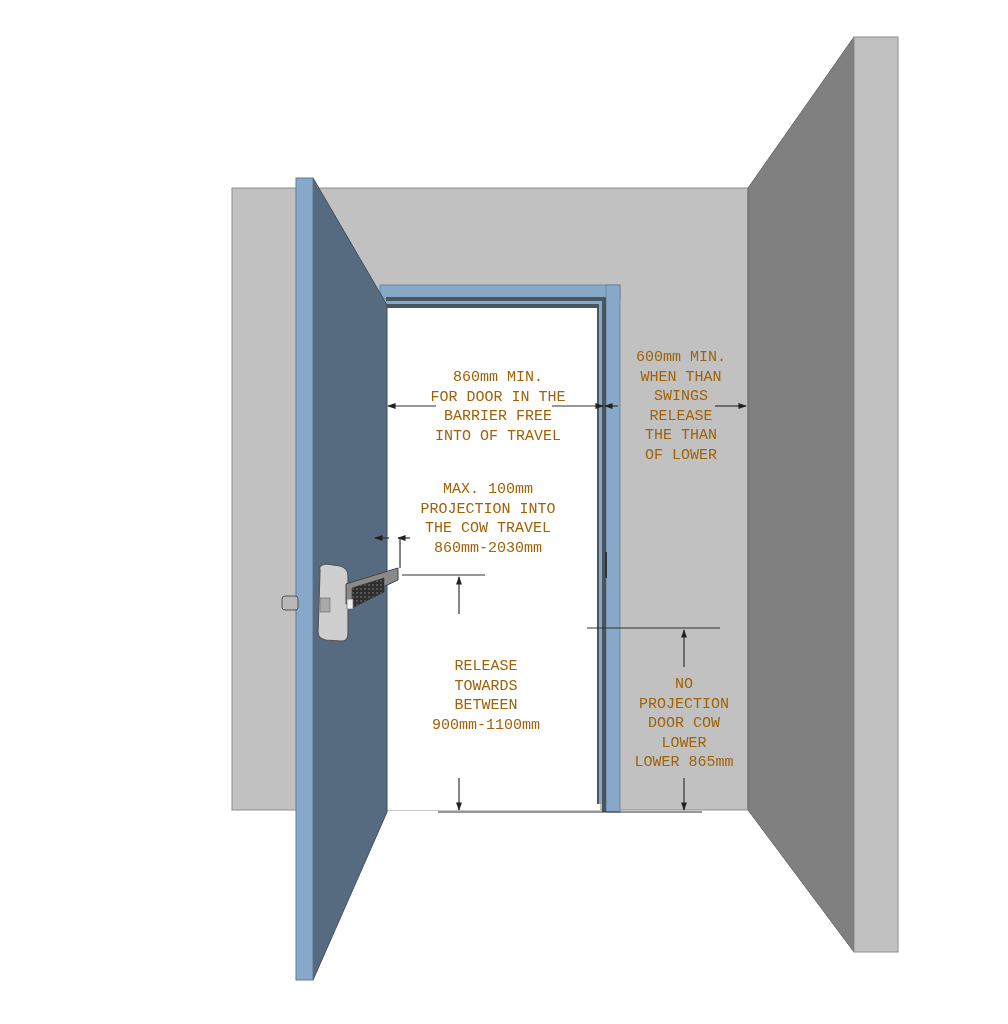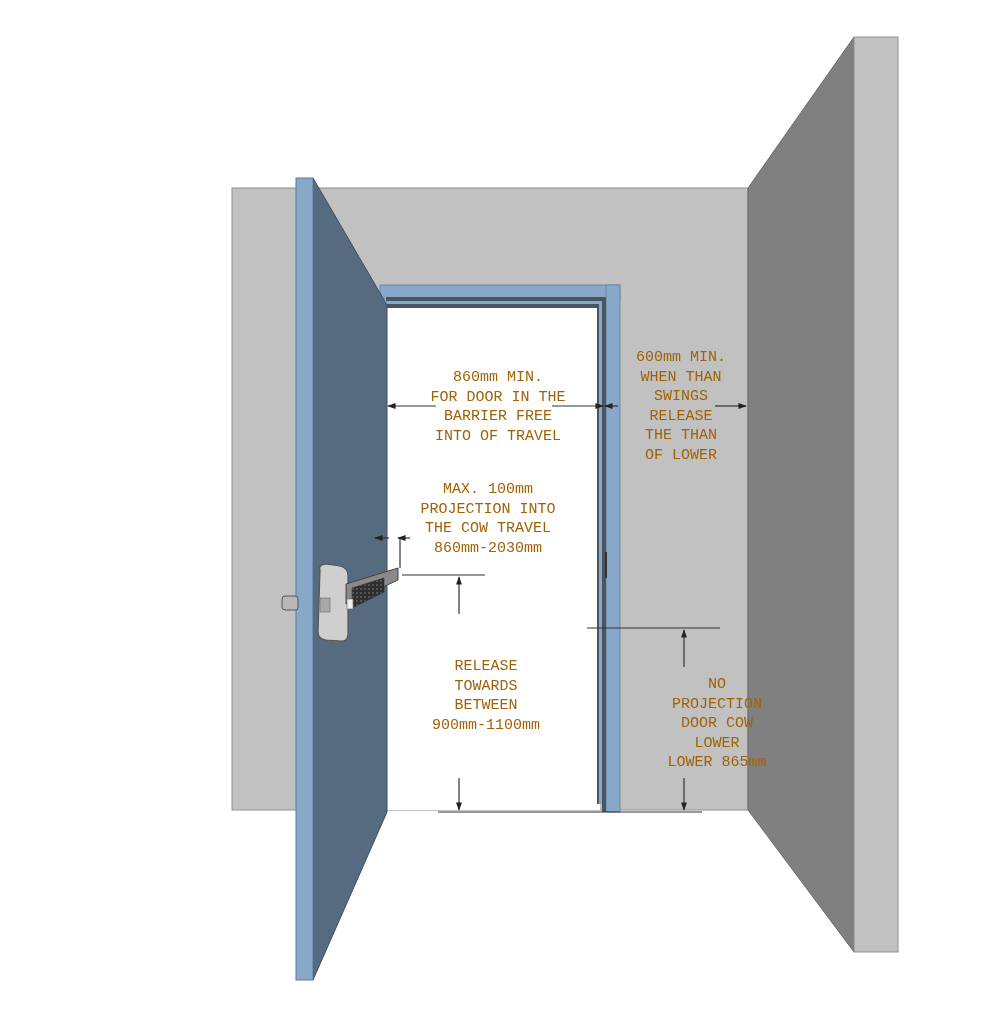--- a/index.html
+++ b/index.html
@@ -114,19 +114,19 @@
   <span>860mm-2030mm</span>
 </div>
 
 <div class="lbl" style="left:386px; top:657px; width:144px;padding-left:28px;">
   <span>RELEASE</span>
   <span>TOWARDS</span>
   <span>BETWEEN</span>
   <span>900mm-1100mm</span>
 </div>
 
-<div class="lbl" style="left:657px; top:675px; width:120px;">
+<div class="lbl" style="left:624px; top:675px; width:120px;">
   <span>NO</span>
   <span>PROJECTION</span>
   <span>DOOR COW</span>
   <span>LOWER</span>
   <span>LOWER 865mm</span>
 </div>
 
 </body></html>

